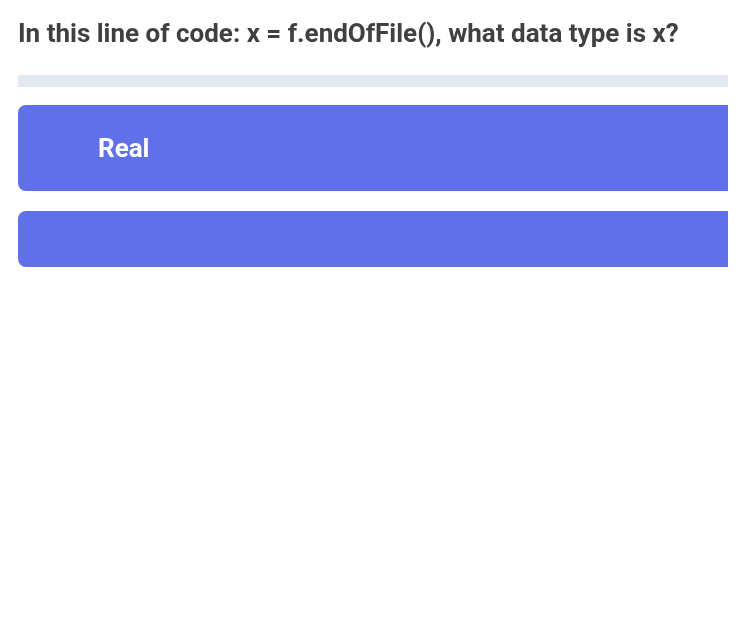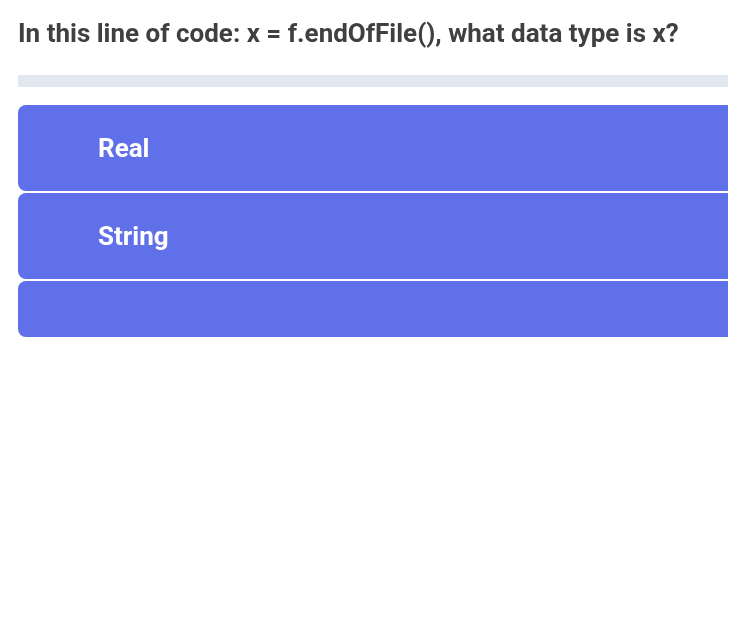--- a/index.html
+++ b/index.html
@@ -26,21 +26,21 @@
     }
     .progress-bar {
       width: 100%;
       height: 12px;
       background: #e2e8f0;
       margin-bottom: 18px;
     }
     .answers-container {
       display: flex;
       flex-direction: column;
-      gap: 2px;
+      gap: 20px;
       border-radius: 21px;
     }
     .answer-option {
       background: #6070e8;
       color: #ffffff;
       font-size: 26px;
       font-weight: 700;
       padding: 28px 0 28px 80px;
       border-radius: 8px 0 0 8px;
       cursor: pointer;
@@ -51,16 +51,15 @@
     }
   </style>
 </head>
 <body>
 
 <div class="question-container">
   <div class="question-text">In this line of code: x = f.endOfFile(), what data type is x?</div>
   <div class="progress-bar"></div>
   <div class="answers-container">
     <button class="answer-option">Real</button>
-    <button class="answer-option">String</button>
     <button class="answer-option"></button>
   </div>
 </div>
 
 </body></html>

